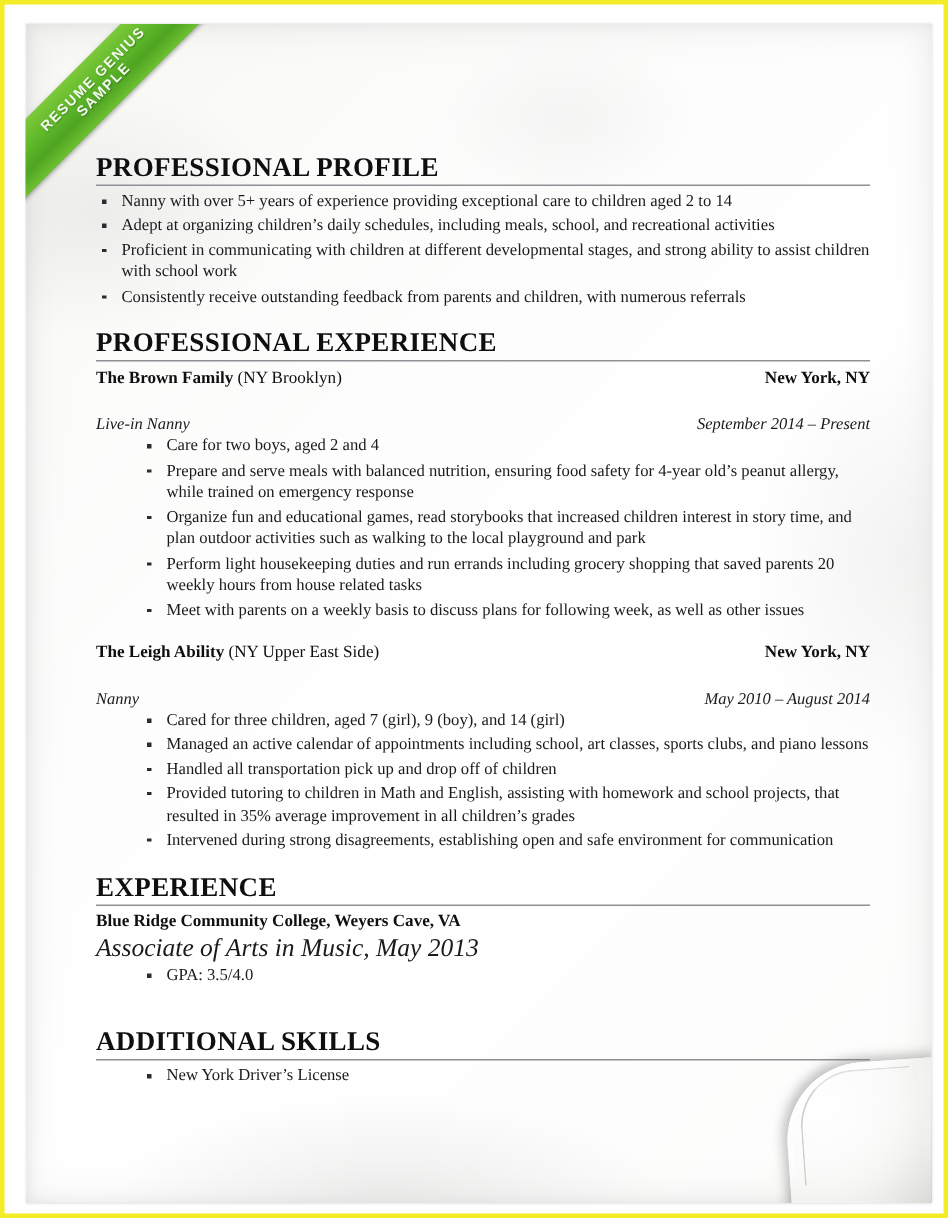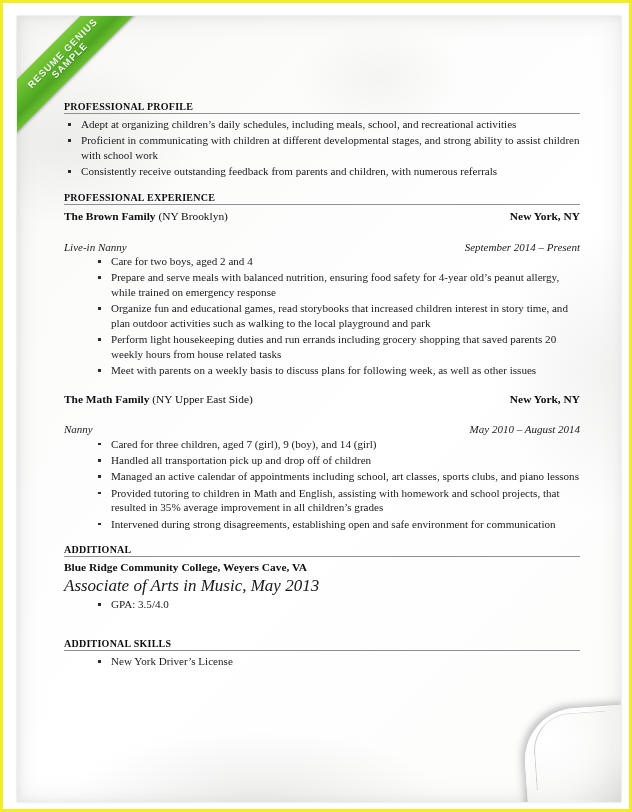--- a/index.html
+++ b/index.html
@@ -152,21 +152,21 @@
     font-size: 7.2px;
     vertical-align: super;
     line-height: 0;
   }
 
   
   .section {
     margin-top: 13px;
   }
   .section-title {
-    font-size: 10px;
+    font-size: 18px;
     font-weight: bold;
     letter-spacing: 0.25px;
     color: #0e0f11;
     padding-bottom: 1px;
     border-bottom: 1px solid #8e9094;
     margin-bottom: 3px;
   }
 
   
   ul.bul {
@@ -268,20 +268,21 @@
       <span class="rb-line rb-l1">RESUME GENIUS</span>
       <span class="rb-line rb-l2">SAMPLE</span>
     </div>
 
     <div id="content">
 
 
       <div class="section">
         <div class="section-title">PROFESSIONAL PROFILE</div>
         <ul class="bul">
+          <li>Nanny with over 5+ years of experience providing exceptional care to children aged 2 to 14</li>
           <li>Adept at organizing children’s daily schedules, including meals, school, and recreational activities</li>
           <li>Proficient in communicating with children at different developmental stages, and strong ability to assist children with school work</li>
           <li>Consistently receive outstanding feedback from parents and children, with numerous referrals</li>
         </ul>
       </div>
 
       <div class="section">
         <div class="section-title">PROFESSIONAL EXPERIENCE</div>
 
         <div class="entry">
@@ -299,39 +300,39 @@
             <li>Organize fun and educational games, read storybooks that increased children interest in story time, and plan outdoor activities such as walking to the local playground and park</li>
             <li>Perform light housekeeping duties and run errands including grocery shopping that saved parents 20 weekly hours from house related tasks</li>
             <li>Meet with parents on a weekly basis to discuss plans for following week, as well as other issues</li>
           </ul>
         </div>
 
         <div class="entry-gap"></div>
 
         <div class="entry">
           <div class="entry-row">
-            <div class="entry-org"><span>The Math Family</span><span class="org-sub"> (NY Upper East Side)</span></div>
+            <div class="entry-org"><span>The Leigh Ability</span><span class="org-sub"> (NY Upper East Side)</span></div>
             <div class="entry-loc">New York, NY</div>
           </div>
           <div class="entry-row">
             <div class="entry-title">Nanny</div>
             <div class="entry-dates">May 2010 – August 2014</div>
           </div>
           <ul class="bul indent entry-bullets">
             <li>Cared for three children, aged 7 (girl), 9 (boy), and 14 (girl)</li>
+            <li>Managed an active calendar of appointments including school, art classes, sports clubs, and piano lessons</li>
             <li>Handled all transportation pick up and drop off of children</li>
-            <li>Managed an active calendar of appointments including school, art classes, sports clubs, and piano lessons</li>
             <li>Provided tutoring to children in Math and English, assisting with homework and school projects, that resulted in 35% average improvement in all children’s grades</li>
             <li>Intervened during strong disagreements, establishing open and safe environment for communication</li>
           </ul>
         </div>
       </div>
 
       <div class="section">
-        <div class="section-title">ADDITIONAL</div>
+        <div class="section-title">EXPERIENCE</div>
         <div class="edu-school">Blue Ridge Community College, Weyers Cave, VA</div>
         <div class="edu-degree">Associate of Arts in Music, May 2013</div>
         <ul class="bul indent">
           <li>GPA: 3.5/4.0</li>
         </ul>
       </div>
 
       <div class="section" style="margin-top:26px;">
         <div class="section-title">ADDITIONAL SKILLS</div>
         <ul class="bul indent">

